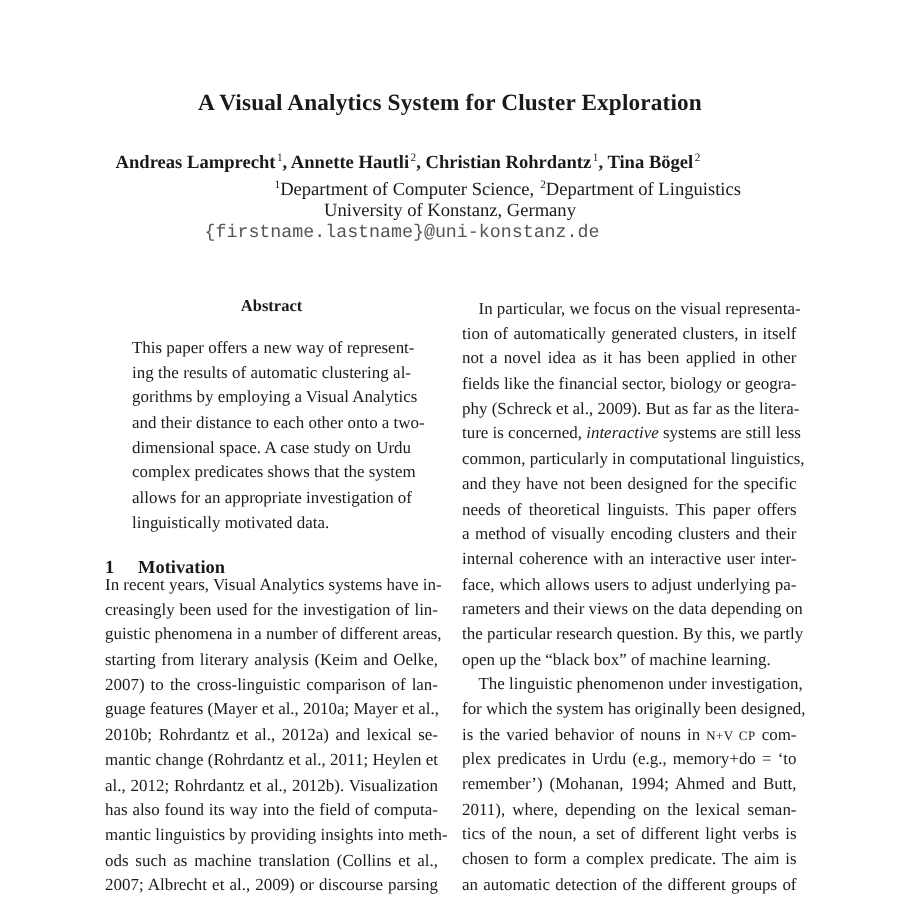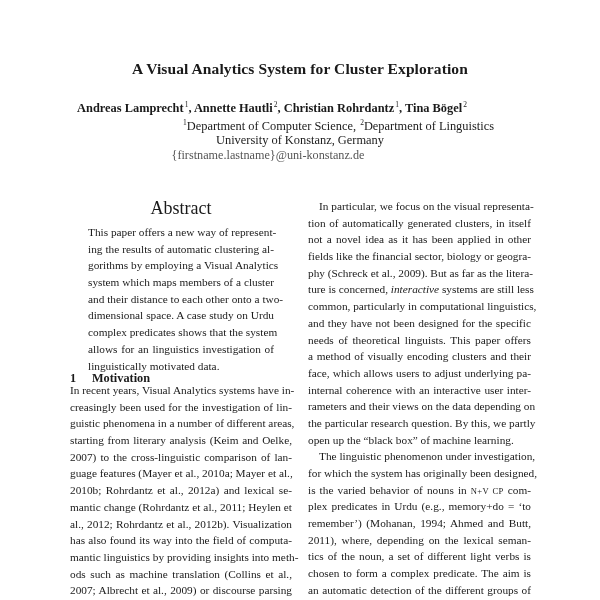--- a/index.html
+++ b/index.html
@@ -7,27 +7,27 @@
            font-family: "Liberation Serif", "DejaVu Serif", serif; color: #1a1a1a; }
     .title { position: absolute; top: 60px; left: 0; width: 600px; text-align: center;
              font-weight: bold; font-size: 15.5px; letter-spacing: 0.1px; }
     .authors { position: absolute; top: 100px; left: 0; width: 544px; text-align: center;
                font-weight: bold; font-size: 12.4px; }
     .authors sup, .affil sup { font-size: 7.5px; font-weight: normal; vertical-align: 5px; margin-left: 1px; }
     .affil { position: absolute; left: 0; width: 600px; text-align: center; font-size: 12.4px; }
     .affil.l1 { top: 118px; margin-left: 38px; }
     .affil.l2 { top: 133px; }
     .email { position: absolute; top: 148px; left: 0; width: 536px; text-align: center;
-             font-family: Liberation Serif, serif; font-size: 12.2px; color: #555; }
+             font-family: Liberation Mono, monospace; font-size: 12.2px; color: #555; }
     .col { position: absolute; font-size: 11.3px; line-height: 16.7px; }
     .col .ln { display: block; white-space: nowrap; text-align: justify; text-align-last: justify; height: 16.7px; }
     .col .ln.last { text-align-last: left; }
     .col .ln.indent { padding-left: 11px; }
     .abstract-head { position: absolute; top: 198px; left: 70px; width: 222px; text-align: center;
-                     font-weight: normal; font-size: 18px; }
+                     font-weight: bold; font-size: 11px; }
     .abstract { top: 224px; left: 88px; width: 186px; font-family: Liberation Serif, serif; }
     .section-head { position: absolute; top: 359px; left: 70px; font-weight: bold; font-size: 12.3px; margin-top: 12px; }
     .section-head .num { display: inline-block; width: 22px; }
     .leftcol { top: 382px; left: 70px; width: 222px; }
     .rightcol { top: 198px; left: 308px; width: 223px; }
     .sc { font-size: 8.6px; letter-spacing: 0.3px; }
     em { font-style: italic; }
   </style>
 </head>
 <body>
@@ -41,25 +41,24 @@
     <sup>1</sup><span>Department of Computer Science, </span><sup>2</sup><span>Department of Linguistics</span>
   </div>
   <div class="affil l2">University of Konstanz, Germany</div>
   <div class="email">{firstname.lastname}@uni-konstanz.de</div>
 
   <div class="abstract-head">Abstract</div>
   <div class="col abstract" id="abstract">
       <span class="ln">This paper offers a new way of represent-</span>
       <span class="ln">ing the results of automatic clustering al-</span>
       <span class="ln">gorithms by employing a Visual Analytics</span>
-      <span class="ln">system which maps members of a cluster</span>
       <span class="ln">and their distance to each other onto a two-</span>
       <span class="ln">dimensional space. A case study on Urdu</span>
       <span class="ln">complex predicates shows that the system</span>
-      <span class="ln">allows for an linguistics investigation of</span>
+      <span class="ln">allows for an appropriate investigation of</span>
       <span class="ln last">linguistically motivated data.</span>
     </div>
 
   <div class="section-head">
     <span class="num">1</span><span>Motivation</span>
   </div>
   <div class="col leftcol" id="leftcol">
       <span class="ln">In recent years, Visual Analytics systems have in-</span>
       <span class="ln">creasingly been used for the investigation of lin-</span>
       <span class="ln">guistic phenomena in a number of different areas,</span>
@@ -79,22 +78,22 @@
       <span class="ln indent">In particular, we focus on the visual representa-</span>
       <span class="ln">tion of automatically generated clusters, in itself</span>
       <span class="ln">not a novel idea as it has been applied in other</span>
       <span class="ln">fields like the financial sector, biology or geogra-</span>
       <span class="ln">phy (Schreck et al., 2009). But as far as the litera-</span>
       <span class="ln">ture is concerned, <em>interactive</em> systems are still less</span>
       <span class="ln">common, particularly in computational linguistics,</span>
       <span class="ln">and they have not been designed for the specific</span>
       <span class="ln">needs of theoretical linguists. This paper offers</span>
       <span class="ln">a method of visually encoding clusters and their</span>
+      <span class="ln">internal coherence with an interactive user inter-</span>
       <span class="ln">face, which allows users to adjust underlying pa-</span>
-      <span class="ln">internal coherence with an interactive user inter-</span>
       <span class="ln">rameters and their views on the data depending on</span>
       <span class="ln">the particular research question. By this, we partly</span>
       <span class="ln last">open up the “black box” of machine learning.</span>
       <span class="ln indent">The linguistic phenomenon under investigation,</span>
       <span class="ln">for which the system has originally been designed,</span>
       <span class="ln">is the varied behavior of nouns in <span class="sc">N+V CP</span> com-</span>
       <span class="ln">plex predicates in Urdu (e.g., memory+do = ‘to</span>
       <span class="ln">remember’) (Mohanan, 1994; Ahmed and Butt,</span>
       <span class="ln">2011), where, depending on the lexical seman-</span>
       <span class="ln">tics of the noun, a set of different light verbs is</span>

